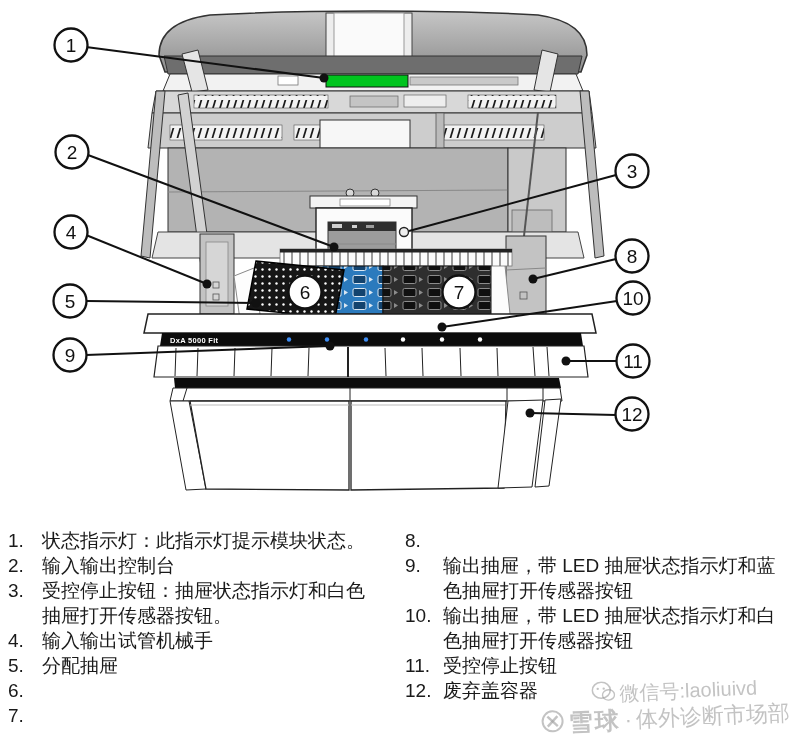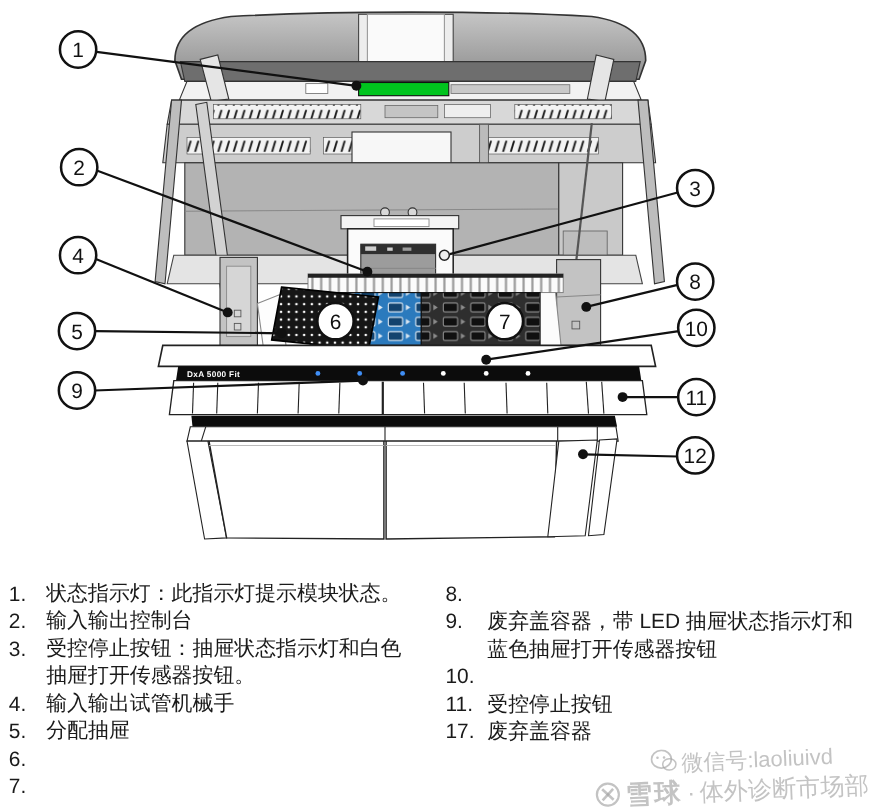--- a/index.html
+++ b/index.html
@@ -9,21 +9,21 @@
   svg text{font-family:"Liberation Sans",sans-serif;}
 
   .legend{position:absolute;top:528px;left:0;width:800px;font-size:19px;line-height:25px;}
   .legend-col{position:absolute;top:0;}
   .legend-col.left{left:8px;width:386px;}
   .legend-col.right{left:405px;width:392px;}
   .legend-item{display:flex;margin:0 0 0 0;}
   .legend-item .num{flex:none;}
   .left .num{width:34px;}
   .right .num{width:38px;}
-  .left .txt{width:333px;font-family:Liberation Mono, monospace;}
+  .left .txt{width:333px;}
   .right .txt{width:336px;}
 
   .watermark{position:absolute;left:540px;top:678px;width:270px;
              color:rgba(158,158,158,0.62);transform:rotate(-2.5deg);
              font-size:20px;line-height:22px;white-space:nowrap;}
   .wm-line1{margin-left:52px;display:flex;align-items:center;gap:4px;}
   .wm-line2{display:flex;align-items:center;gap:4px;font-size:22px;}
   .wm-brand1{font-size:24px;font-weight:bold;letter-spacing:2px;}
   .wm-icon{display:inline-block;}
 </style>
@@ -282,31 +282,32 @@
     <div class="legend-item">
         <span class="num">7.</span>
       </div>
   </div>
   <div class="legend-col right">
     <div class="legend-item">
         <span class="num">8.</span>
       </div>
     <div class="legend-item">
         <span class="num">9.</span>
-        <span class="txt">废弃盖容器，带 LED 抽屉状态指示灯和蓝色抽屉打开传感器按钮</span>
+        <span class="txt">输出抽屉，带 LED 抽屉状态指示灯和蓝色抽屉打开传感器按钮</span>
       </div>
     <div class="legend-item">
         <span class="num">10.</span>
+        <span class="txt">输出抽屉，带 LED 抽屉状态指示灯和白色抽屉打开传感器按钮</span>
       </div>
     <div class="legend-item">
         <span class="num">11.</span>
         <span class="txt">受控停止按钮</span>
       </div>
     <div class="legend-item">
-        <span class="num">17.</span>
+        <span class="num">12.</span>
         <span class="txt">废弃盖容器</span>
       </div>
   </div>
 </div>
 
 <div class="watermark">
   <div class="wm-line1">
     <span class="wm-icon">
       <svg width="24" height="22" viewBox="0 0 24 22">
           <ellipse cx="10" cy="9" rx="9" ry="8" fill="none" stroke="rgba(158,158,158,0.62)" stroke-width="1.6"></ellipse>

